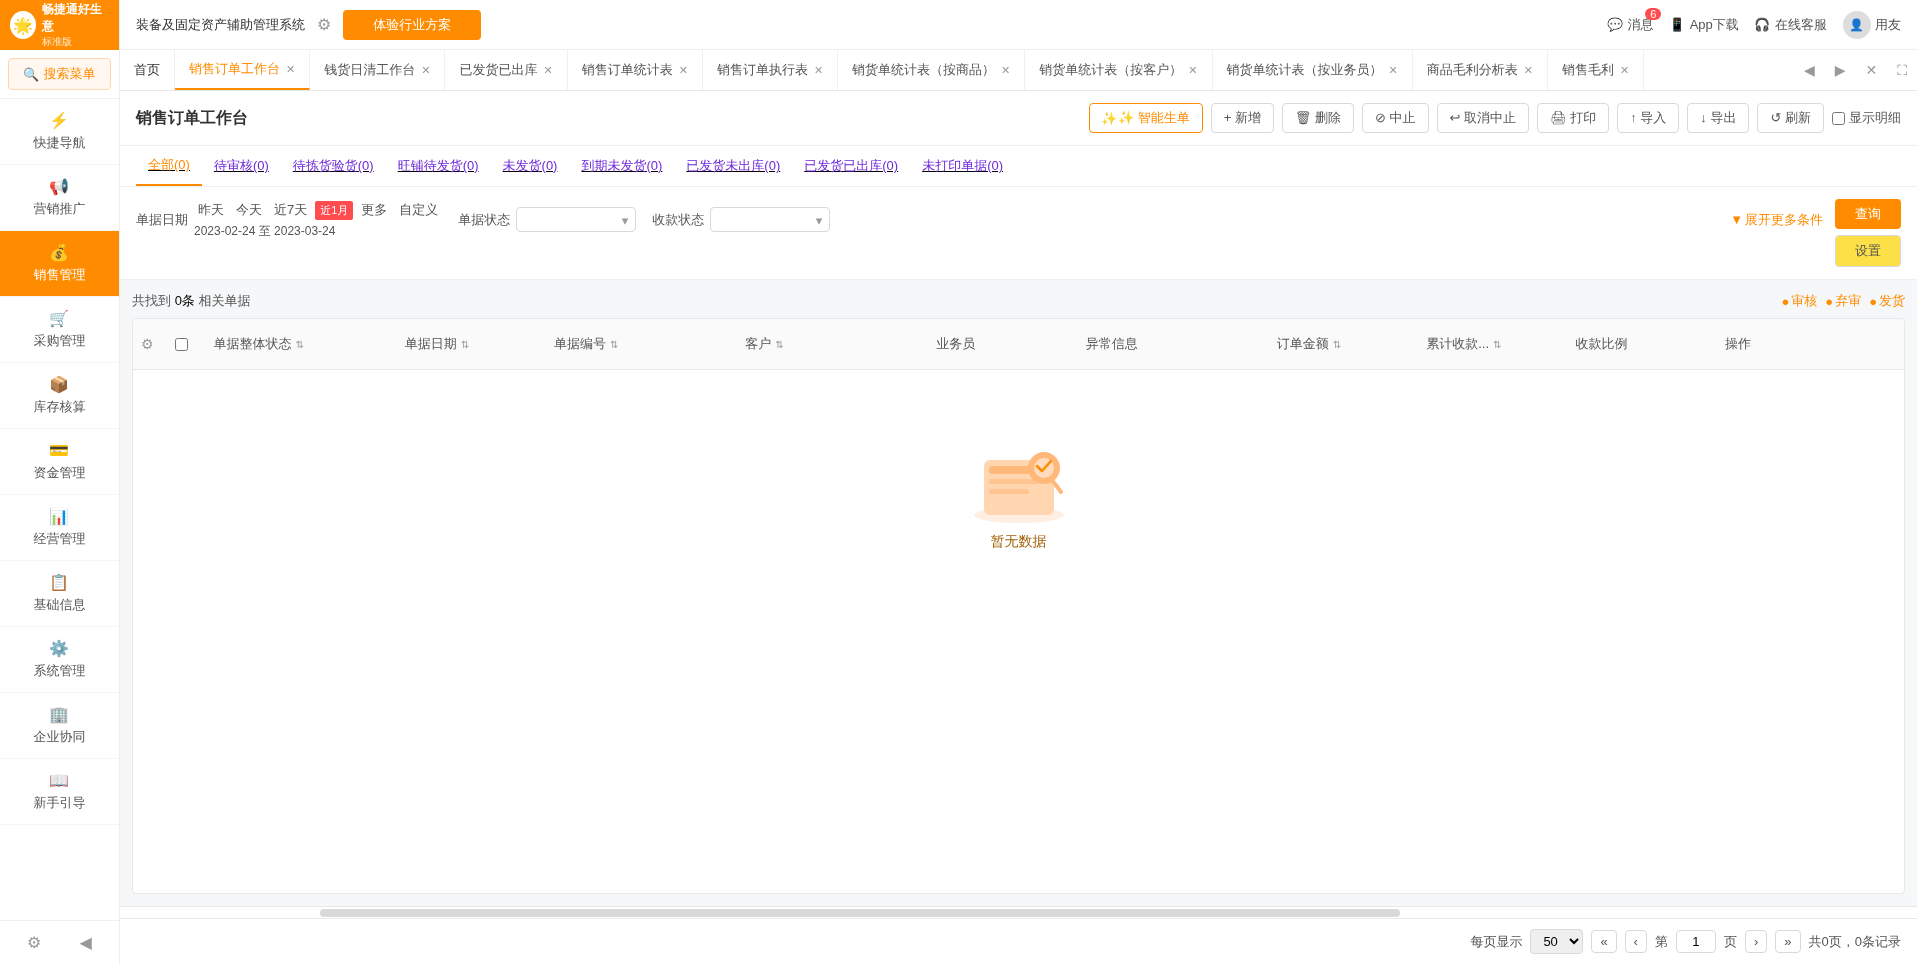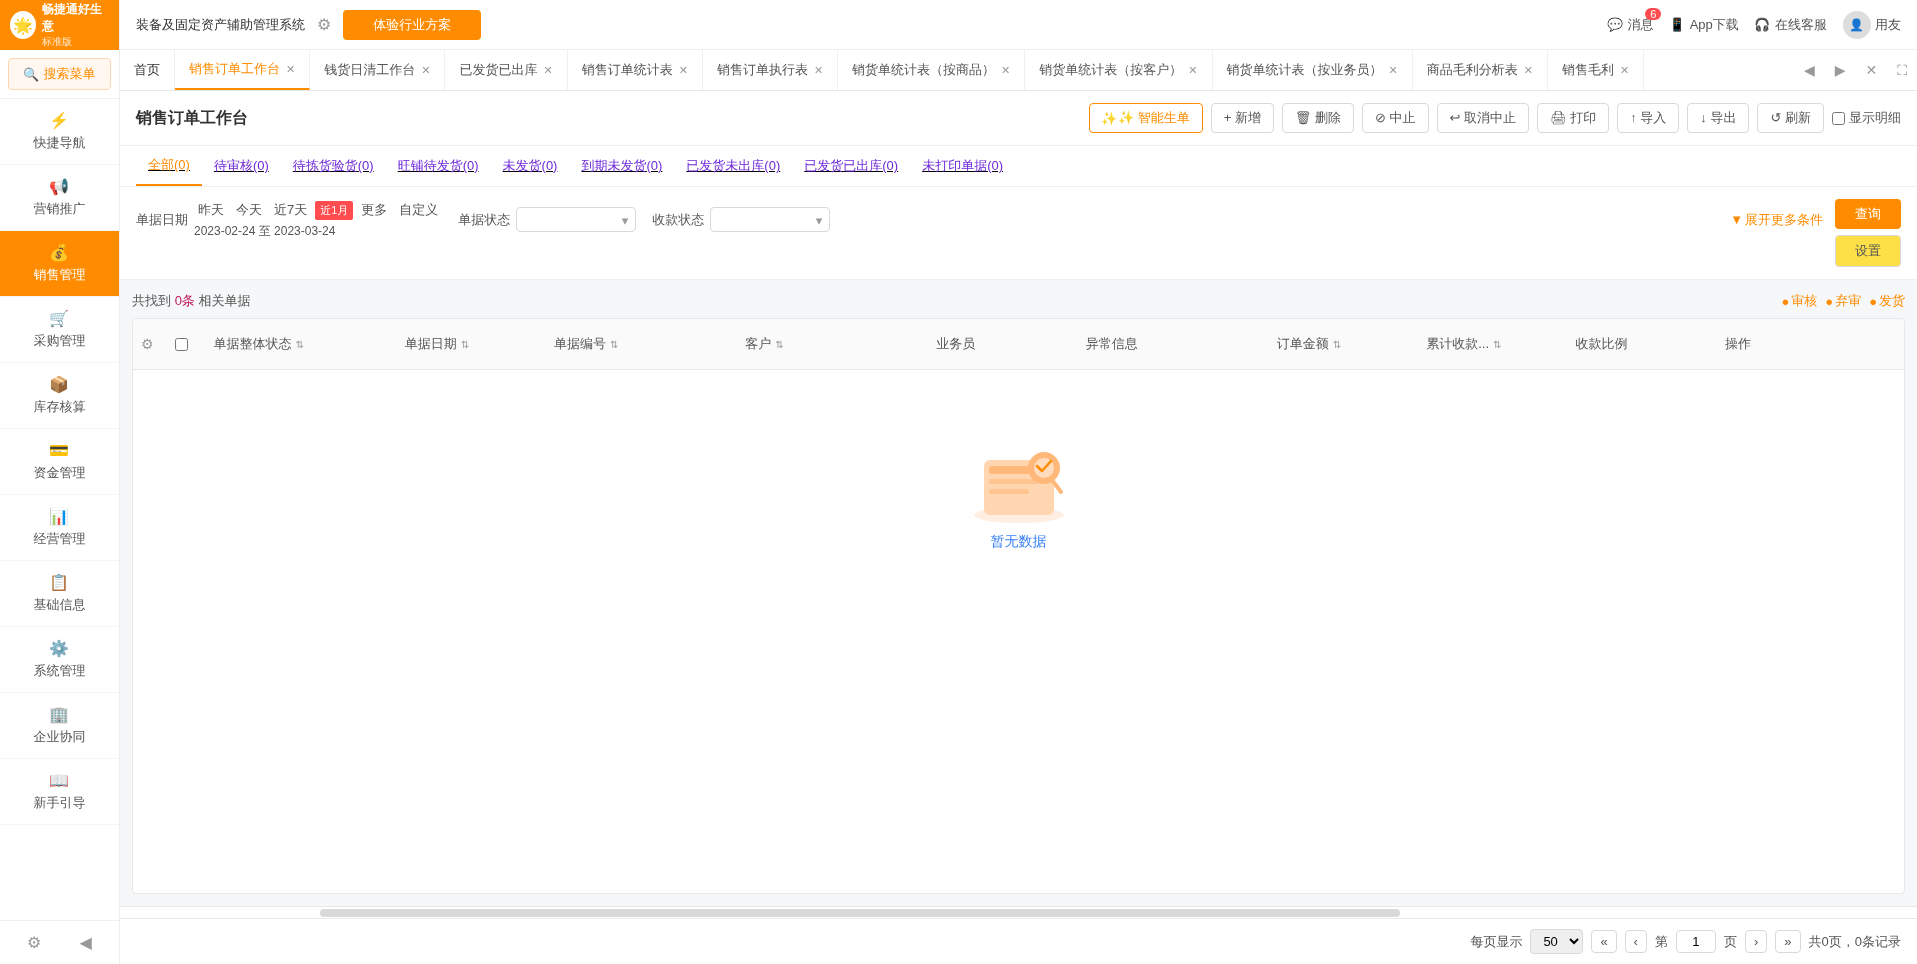--- a/index.html
+++ b/index.html
@@ -66,21 +66,21 @@
     .filter-select-wrap { position: relative; display: inline-block; }
     .filter-select-wrap::after { content: '▾'; position: absolute; right: 8px; top: 50%; transform: translateY(-50%); color: #999; pointer-events: none; }
     .filter-expand { color: #ff8c00; cursor: pointer; font-size: 13px; display: flex; align-items: center; gap: 2px; margin-left: auto; }
     .filter-query-btn { background: #ff8c00; color: #fff; border: none; border-radius: 4px; padding: 6px 20px; cursor: pointer; font-size: 13px; }
     .filter-settings-btn { background: #fde047; border: 1px solid #d9d9d9; color: #555; border-radius: 4px; padding: 6px 16px; cursor: pointer; font-size: 13px; }
 
     
     .table-area { flex: 1; display: flex; flex-direction: column; overflow: hidden; padding: 12px; }
     .table-toolbar { display: flex; align-items: center; justify-content: space-between; margin-bottom: 8px; }
     .table-count { color: #555; font-size: 13px; }
-    .table-count em { color: #be185d; font-style: normal; }
+    .table-count em { color: #000000; font-style: normal; }
     .table-toolbar-actions { display: flex; align-items: center; gap: 8px; }
     .table-action-btn { color: #ff8c00; cursor: pointer; font-size: 13px; display: flex; align-items: center; gap: 2px; }
 
     
     .data-table { background: #fff; border: 1px solid #e8e8e8; border-radius: 4px; overflow: auto; flex: 1; }
     .table-header { display: flex; background: #fafafa; border-bottom: 1px solid #e8e8e8; align-items: center; padding: 8px 0; position: sticky; top: 0; z-index: 1; }
     .th { padding: 8px 12px; color: #555; font-size: 13px; font-weight: 500; display: flex; align-items: center; gap: 4px; white-space: nowrap; }
     .th-sort { color: #999; font-size: 10px; cursor: pointer; }
     .th-settings { color: #999; cursor: pointer; font-size: 14px; padding: 8px; }
     .th-check { width: 40px; display: flex; align-items: center; justify-content: center; padding: 8px; }
@@ -90,21 +90,21 @@
     .col-customer { flex: 2; min-width: 120px; }
     .col-salesman { flex: 1.5; min-width: 80px; }
     .col-error { flex: 2; min-width: 120px; }
     .col-amount { flex: 1.5; min-width: 90px; }
     .col-collected { flex: 1.5; min-width: 90px; }
     .col-ratio { flex: 1.5; min-width: 90px; }
     .col-ops { flex: 2; min-width: 120px; }
 
     
     .empty-state { flex: 1; display: flex; flex-direction: column; align-items: center; justify-content: center; padding: 60px; }
-    .empty-text { color: #3b82f6; font-size: 14px; }
+    .empty-text { color: #a16207; font-size: 14px; }
 
     
     .pagination { background: #fff; border-top: 1px solid #e8e8e8; padding: 10px 16px; display: flex; align-items: center; justify-content: flex-end; gap: 8px; flex-shrink: 0; }
     .pagination-label { color: #555; font-size: 13px; }
     .pagination-select { border: 1px solid #d9d9d9; border-radius: 4px; padding: 3px 8px; font-size: 13px; cursor: pointer; }
     .pagination-btn { border: 1px solid #d9d9d9; background: #fff; border-radius: 4px; padding: 3px 8px; cursor: pointer; color: #555; font-size: 13px; }
     .pagination-btn:disabled { color: #ccc; cursor: not-allowed; }
     .pagination-input { border: 1px solid #d9d9d9; border-radius: 4px; padding: 3px 6px; width: 40px; text-align: center; font-size: 13px; }
     .pagination-info { color: #555; font-size: 13px; }
 

